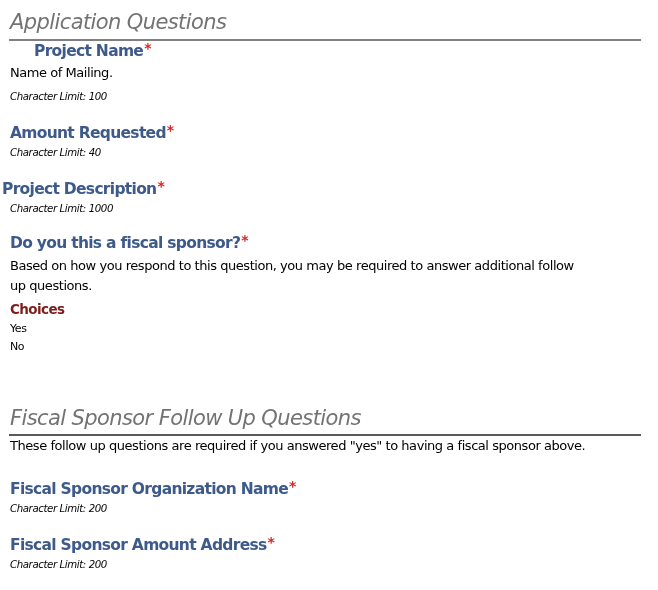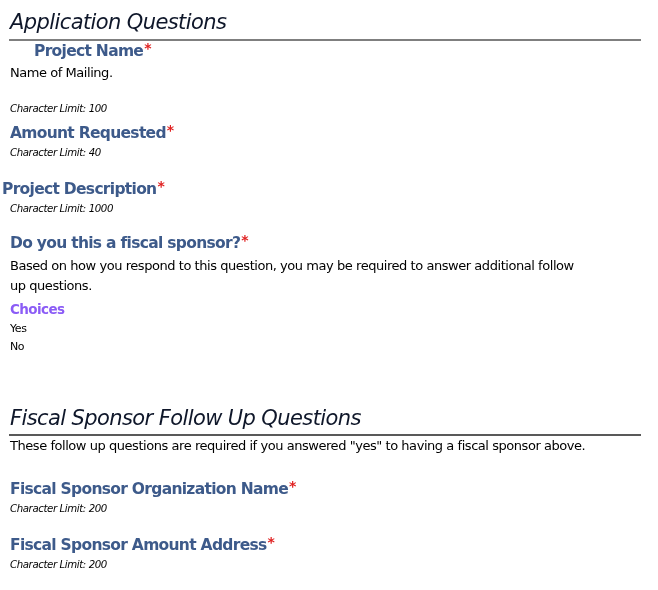--- a/index.html
+++ b/index.html
@@ -14,21 +14,21 @@
       overflow: hidden;
       font-family: "Liberation Sans", sans-serif;
       color: #000000;
     }
     .abs { position: absolute; white-space: nowrap; }
     .section-title {
       font-family: "DejaVu Sans", sans-serif;
       font-style: italic;
       font-weight: normal;
       font-size: 21px;
-      color: #0f172a;
+      color: #737373;
       letter-spacing: -0.6px;
       line-height: 1;
     }
     .rule-thick {
       position: absolute;
       left: 9px;
       width: 632px;
       height: 2px;
       background: #7f7f7f;
     }
@@ -67,42 +67,42 @@
       font-style: italic;
       font-size: 10.2px;
       letter-spacing: -0.4px;
       color: #000;
       line-height: 1;
     }
     .choices-label {
       font-family: "DejaVu Sans", sans-serif;
       font-weight: bold;
       font-size: 13.5px;
-      color: #8b5cf6;
+      color: #7f1d1d;
       letter-spacing: -0.6px;
       line-height: 1;
     }
     .choice {
       font-family: "DejaVu Sans", sans-serif;
       font-size: 11px;
       letter-spacing: -0.4px;
       line-height: 1;
     }
   </style>
 </head>
 <body>
 
 <div class="abs section-title" style="left:10px; top:12px;">Application Questions</div>
 <div class="rule-thick" style="top:39px;"></div>
 
 <div class="abs q-label" style="left:10px; top:44px;margin-left:24px;">
   <span>Project Name</span><span class="req">*</span>
 </div>
 <div class="abs body-text" style="left:10px; top:63px;">Name of Mailing.</div>
-<div class="abs limit" style="left:10px; top:92px;margin-top:12px;">Character Limit: 100</div>
+<div class="abs limit" style="left:10px; top:92px;">Character Limit: 100</div>
 
 <div class="abs q-label" style="left:10px; top:126px;text-align:right;">
   <span>Amount Requested</span><span class="req">*</span>
 </div>
 <div class="abs limit" style="left:10px; top:148px;">Character Limit: 40</div>
 
 <div class="abs q-label" style="left:2px; top:182px;">
   <span>Project Description</span><span class="req">*</span>
 </div>
 <div class="abs limit" style="left:10px; top:204px;">Character Limit: 1000</div>

